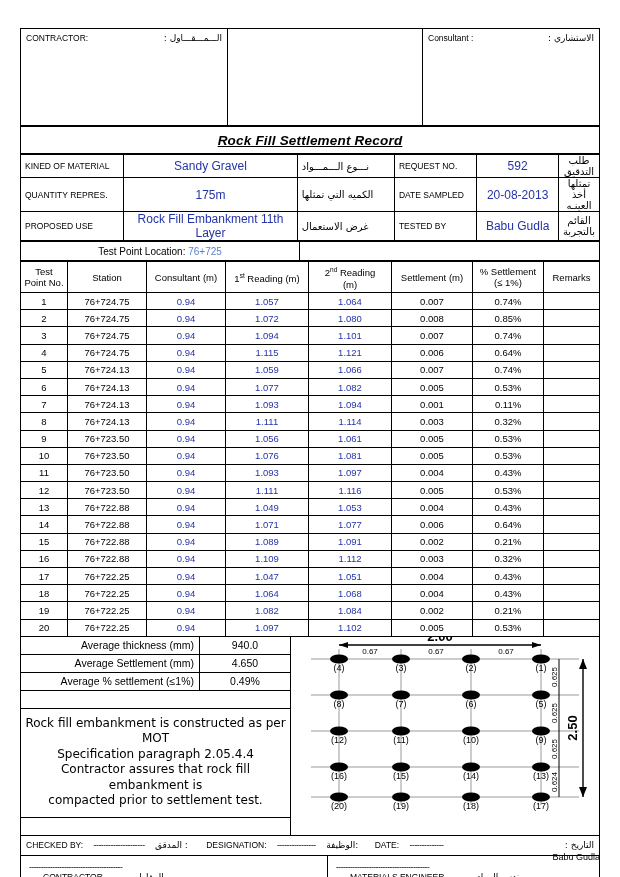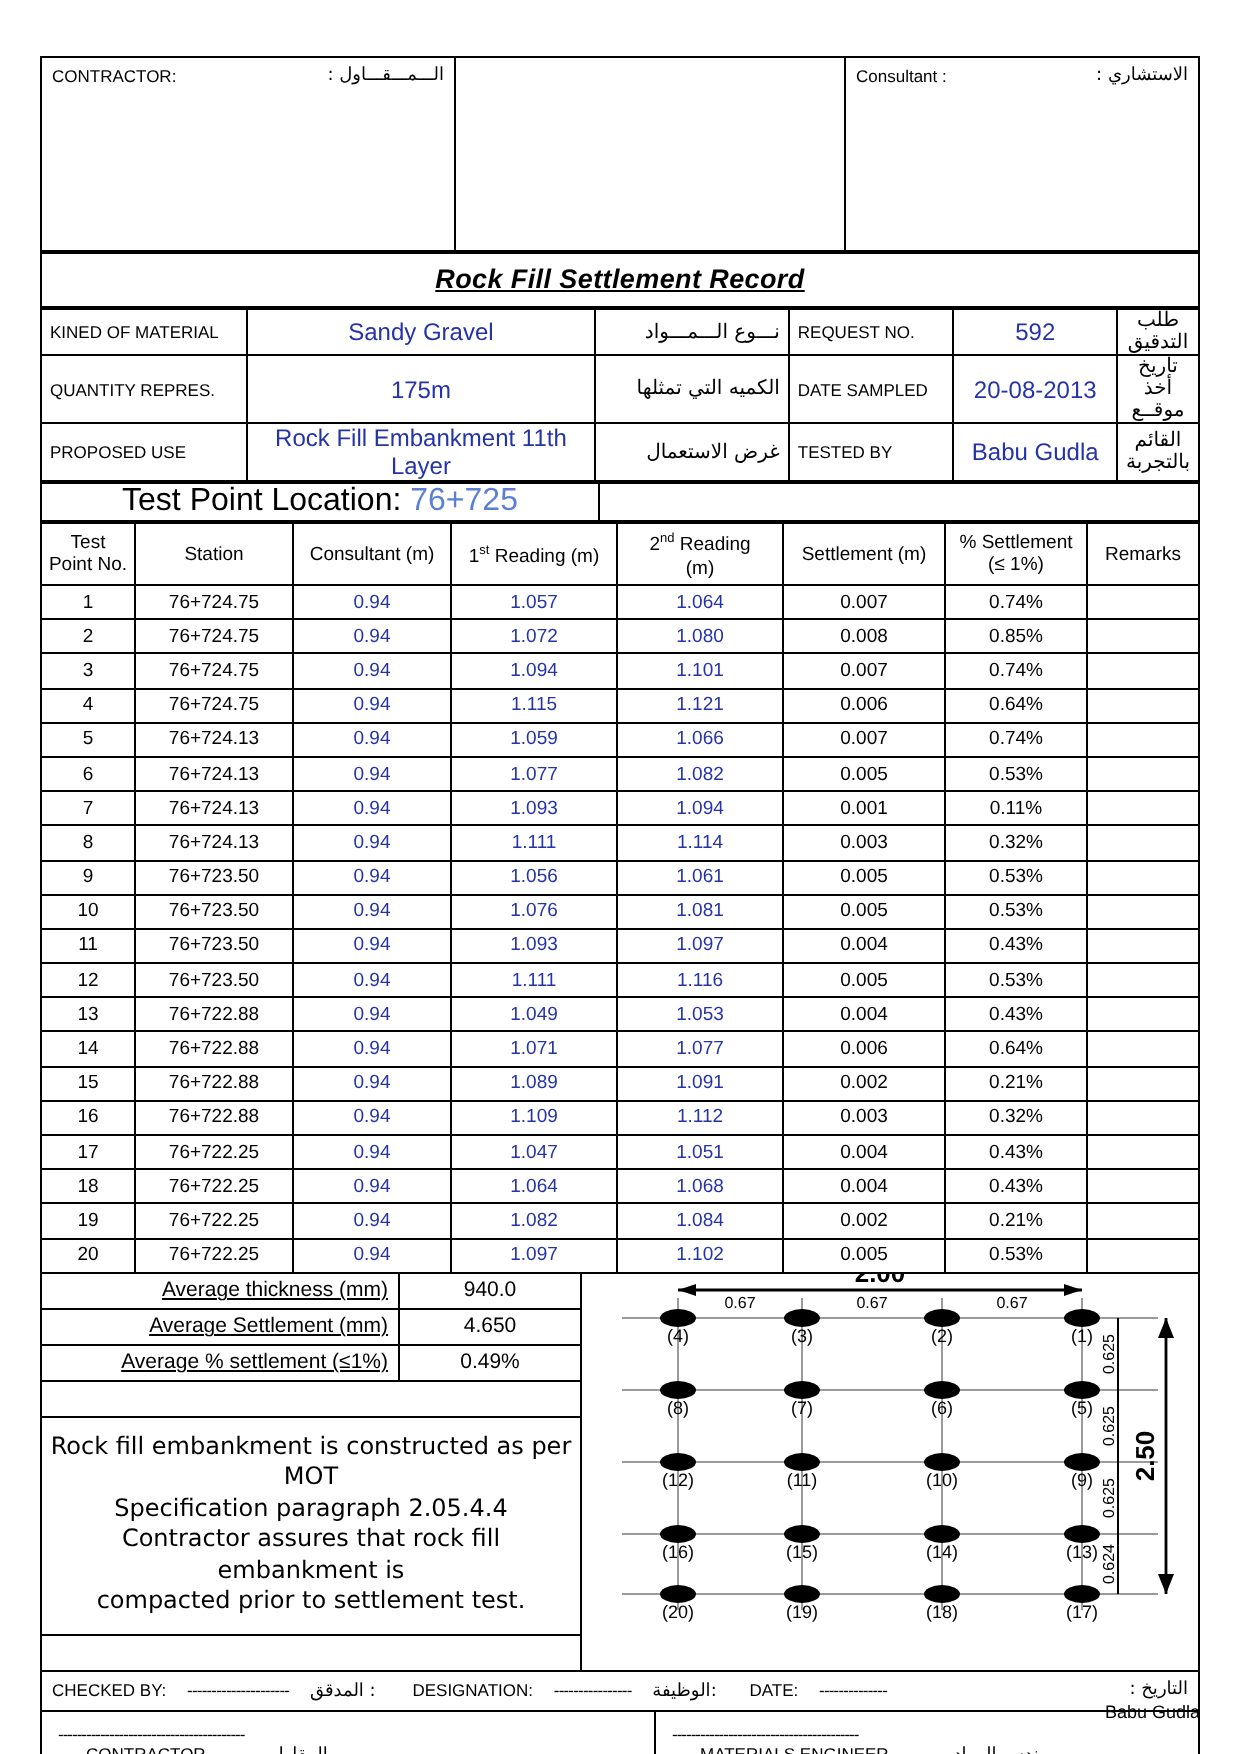--- a/index.html
+++ b/index.html
@@ -29,37 +29,37 @@
   
   .titlerow td{height:26px;text-align:center;vertical-align:middle;}
   .title{
     font-style:italic;font-weight:bold;font-size:13.5px;
     text-decoration:underline;letter-spacing:.2px;
   }
 
   
   .info td{height:17px;font-size:8.5px;padding:0 4px;vertical-align:middle;}
   .info td.val{text-align:center;font-size:12px;}
-  .info td.arm{text-align:right;font-size:10px;}
+  .info td.arm{text-align:left;font-size:10px;}
   .info td.arr{text-align:center;font-size:10px;}
-  .tpl td{height:18px;font-size:16px;padding:0 4px;vertical-align:middle;}
+  .tpl td{height:18px;font-size:10px;padding:0 4px;vertical-align:middle;}
   .tpl .pad{text-align:center;}
 
   
   .data td,.data th{font-size:9.5px;text-align:center;vertical-align:middle;height:16.2px;}
   .data thead td{height:30px;font-size:9.5px;line-height:11px;}
   .data td.v{font-size:9.5px;}
   sup{font-size:6.5px;vertical-align:super;}
 
   
   .bottom{display:flex;width:100%;}
   .bl{width:270px;box-sizing:border-box;border-right:1.5px solid #000;}
   .br{flex:1;position:relative;}
   .avg td{font-size:10.5px;height:17px;padding:0 5px;}
-  .avg td.k{text-align:right;text-decoration:underline;}
+  .avg td.k{text-align:right;}
   .avg td.v{text-align:center;font-weight:normal;font-size:10.5px;width:80px;}
   .spacer{height:9px;}
   .note{padding:7px 4px 8px 4px;text-align:center;font-size:12px;line-height:15.5px;
         font-family:"DejaVu Sans",sans-serif;}
   .blank{height:36px;}
 
   
   .ftr td{font-size:8.5px;height:19px;padding:0 5px;vertical-align:middle;}
   .dash{letter-spacing:-.4px;}
   .sig td{height:40px;font-size:8.5px;padding:6px 8px 0 8px;vertical-align:top;}
@@ -113,21 +113,21 @@
         <td style="width:76px;">REQUEST NO.</td>
         <td class="val blue" style="width:76px;">592</td>
         <td class="arr ar" style="border-right:none;">طلب التدقيق</td>
       </tr>
       <tr>
         <td style="border-left:none;">QUANTITY REPRES.</td>
         <td class="val blue">175m</td>
         <td class="arm ar">الكميه التي تمثلها</td>
         <td>DATE SAMPLED</td>
         <td class="val blue">20-08-2013</td>
-        <td class="arr ar" style="border-right:none;">تاريخ أخذ موقــع</td>
+        <td class="arr ar" style="border-right:none;">تمثلها أخذ العينـه</td>
       </tr>
       <tr>
         <td style="border-left:none;">PROPOSED USE</td>
         <td class="val blue">Rock Fill Embankment 11th Layer</td>
         <td class="arm ar">غرض الاستعمال</td>
         <td>TESTED BY</td>
         <td class="val blue">Babu Gudla</td>
         <td class="arr ar" style="border-right:none;">القائم بالتجربة</td>
       </tr>
     </tbody>

